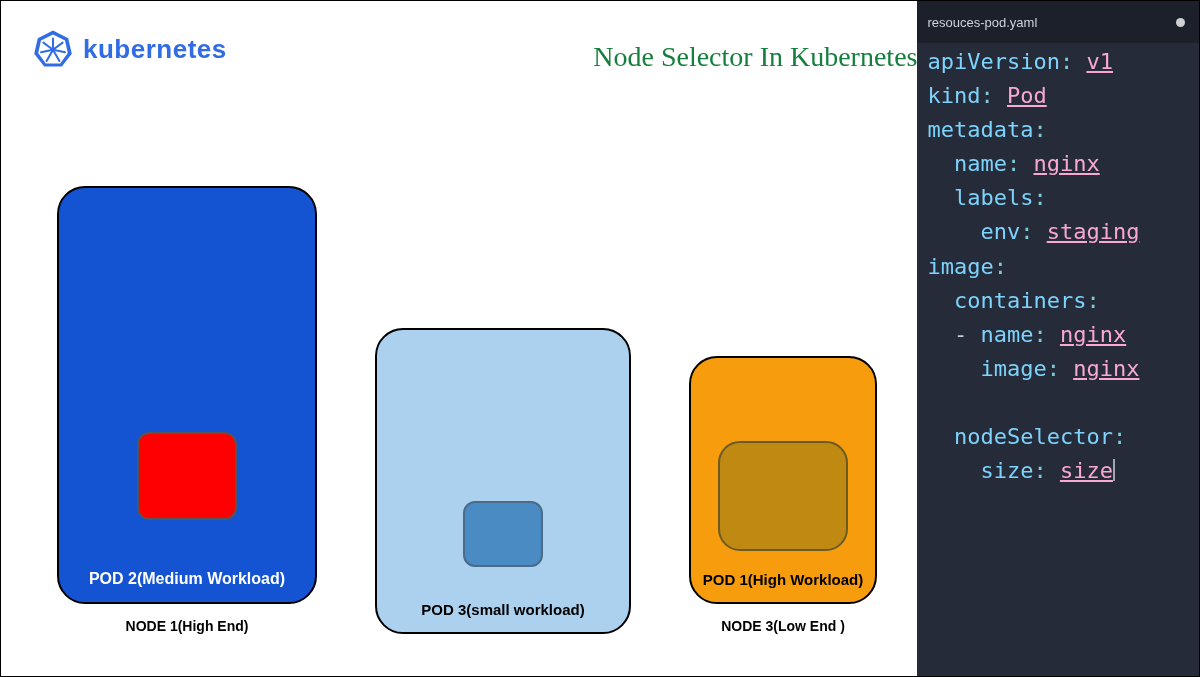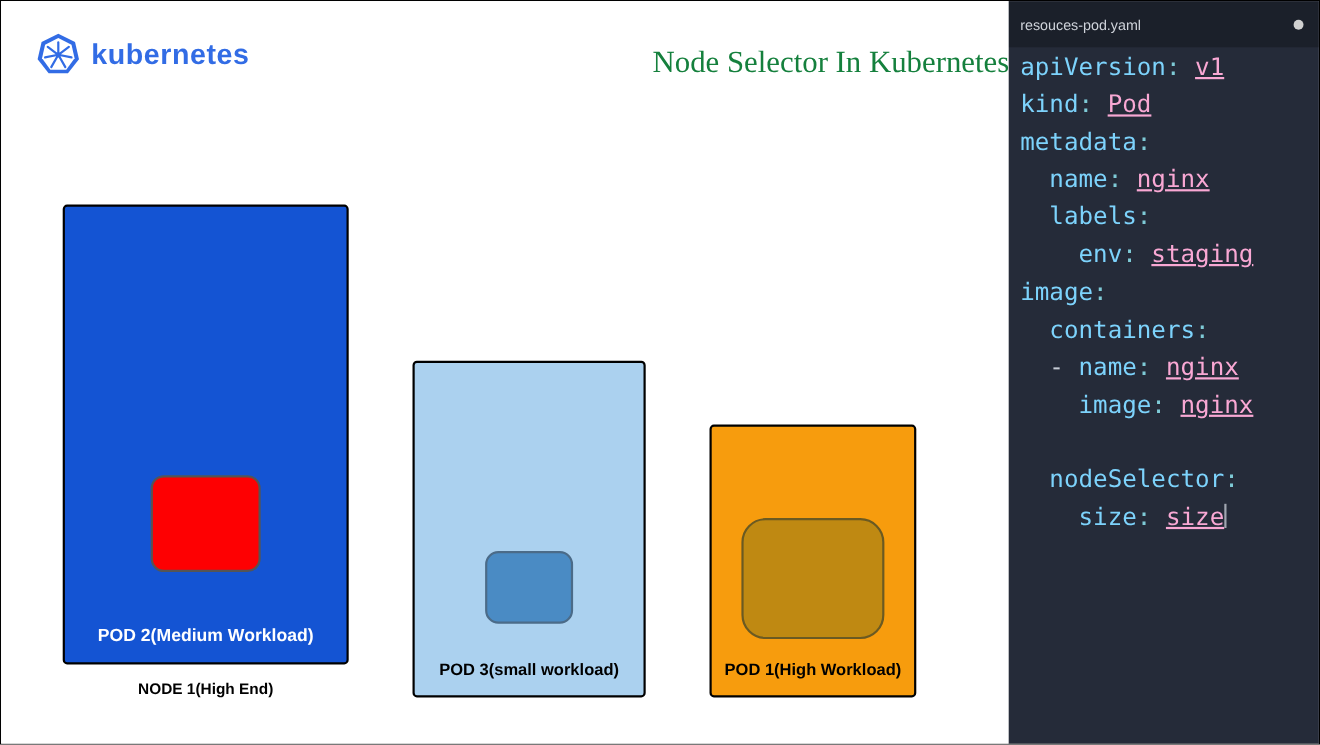--- a/index.html
+++ b/index.html
@@ -19,26 +19,26 @@
   .title {
     position: absolute; top: 40px; left: 0; right: 0;
     text-align: right; color: #15803d;
     font-family: "Comic Sans MS", "Segoe Script", cursive;
     font-size: 28px; font-weight: 400;
   }
 
   
   .nodes { position: absolute; left: 56px; right: 0; bottom: 42px; display: flex; align-items: flex-end; gap: 58px; }
   .node-col { display: flex; flex-direction: column; align-items: center; }
-  .node-box { position: relative; border: 2px solid #000; border-radius: 4px; display: flex; flex-direction: column; align-items: center; justify-content: flex-end; padding: 18px 4px 14px; }
+  .node-box { position: relative; border: 2px solid #000; border-radius: 28px; display: flex; flex-direction: column; align-items: center; justify-content: flex-end; padding: 18px 4px 14px; }
   .node-label { margin-top: 14px; font-weight: 700; font-size: 14px; color:#000; }
 
   
   .node1 .node-box { width: 260px; height: 418px; background: #1454d3; }
-  .node2 .node-box { width: 212px; height: 306px; background: #abd1ef; }
+  .node2 .node-box { width: 256px; height: 306px; background: #abd1ef; }
   .node3 .node-box { width: 188px; height: 248px; background: #f79c0d; }
 
   .pod { border: 2px solid #555; }
   .pod1 { width: 100px;  height: 88px;  border-radius: 12px; background: #fe0002; margin-bottom: 50px; }
   .pod2 { width: 80px;  height: 66px;  border-radius: 12px; background: #4a8bc4; border-color:#4b6b88; margin-bottom: 34px; }
   .pod3 { width: 130px; height: 110px; border-radius: 22px; background: #bf8912; border-color:#6b5a22; margin-bottom: 20px; }
 
   .pod-label { font-weight: 700; text-align:center; }
   .pod-label.white { color: #fff; font-size: 16px; }
   .pod-label.black { color: #000; font-size: 16px; }
@@ -109,20 +109,21 @@
           <div class="pod pod2"></div>
           <div class="pod-label black small">POD 3(small workload)</div>
         </div>
       </div>
 
       <div class="node-col node3">
         <div class="node-box">
           <div class="pod pod3"></div>
           <div class="pod-label black small">POD 1(High Workload)</div>
         </div>
+        <div class="node-label">NODE 3(Low End )</div>
       </div>
 
     </div>
   </div>
 
   <div class="code-area">
     <div class="tabbar">
       <span class="tab-name">resouces-pod.yaml</span>
       <span class="dirty-dot"></span>
     </div>

